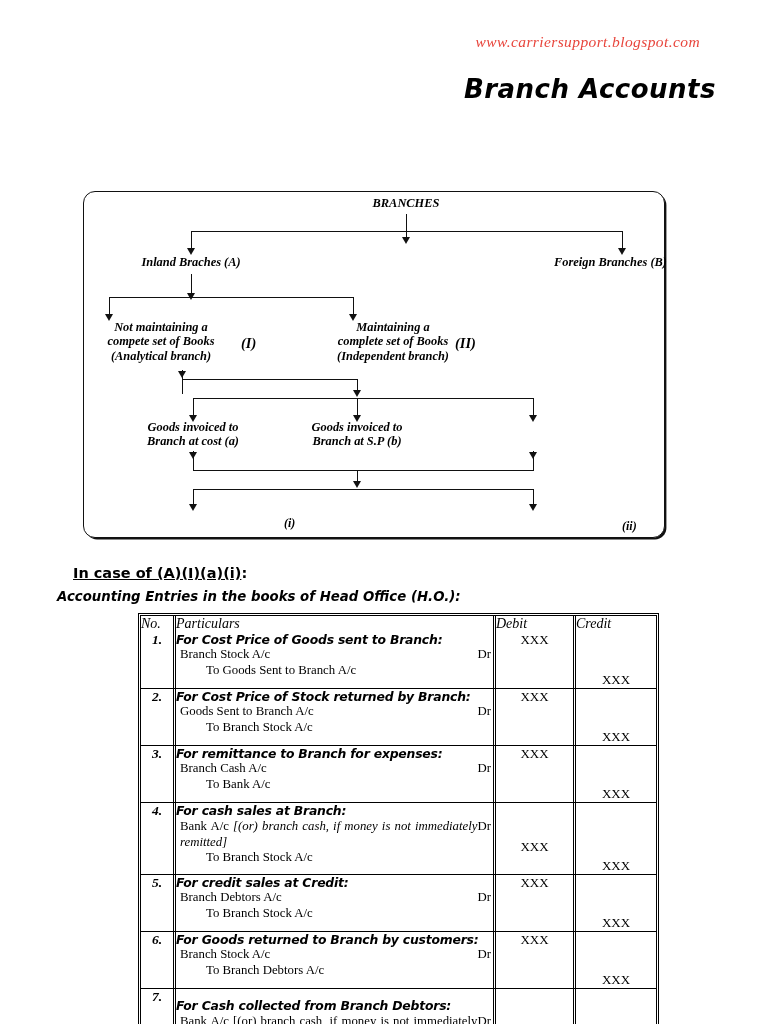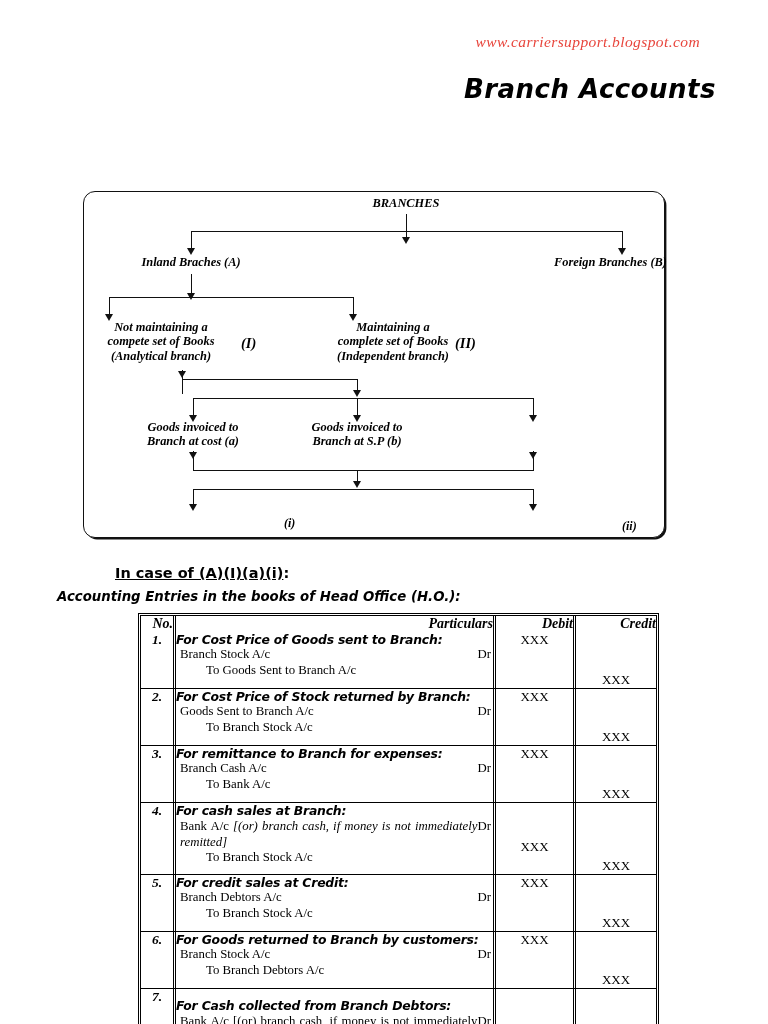--- a/index.html
+++ b/index.html
@@ -92,21 +92,20 @@
   .arw{position:absolute;width:0;height:0;
        border-left:4px solid transparent;border-right:4px solid transparent;
        border-top:7px solid #111;}
 
   
   .sec2{
     position:absolute;left:73px;top:565px;
     font-family:"DejaVu Sans", sans-serif;
     font-weight:bold;font-size:14.5px;
     white-space:nowrap;
-    margin-left:42px;
   }
   .sec2 .u{text-decoration:underline;}
   .sec3{
     position:absolute;left:57px;top:589px;
     font-family:"DejaVu Sans", sans-serif;
     font-weight:bold;font-style:italic;font-size:13.3px;
     white-space:nowrap;
   }
 
   
@@ -132,23 +131,23 @@
   table.entries th:last-child, table.entries td:last-child{border-right:none;}
   table.entries tr:last-child th,table.entries tr:last-child td{border-bottom:none;}
 
   col.c-no{width:35px;}
   col.c-part{width:320px;}
   col.c-deb{width:80px;}
   col.c-cre{width:80px;}
 
   th.hd{
     font-family:"Liberation Serif", serif;
-    font-weight:bold;font-style:italic;
+    font-weight:normal;font-style:italic;
     font-size:14px;
-    text-align:right;
+    text-align:left;
     padding:3px 0 4px 0;
   }
   td.no{
     text-align:center;
     font-family:"Liberation Serif", serif;
     font-weight:bold;font-style:italic;
     font-size:13.5px;
     padding-top:4px;
   }
   td.part{padding:3px 5px 4px 6px;}

